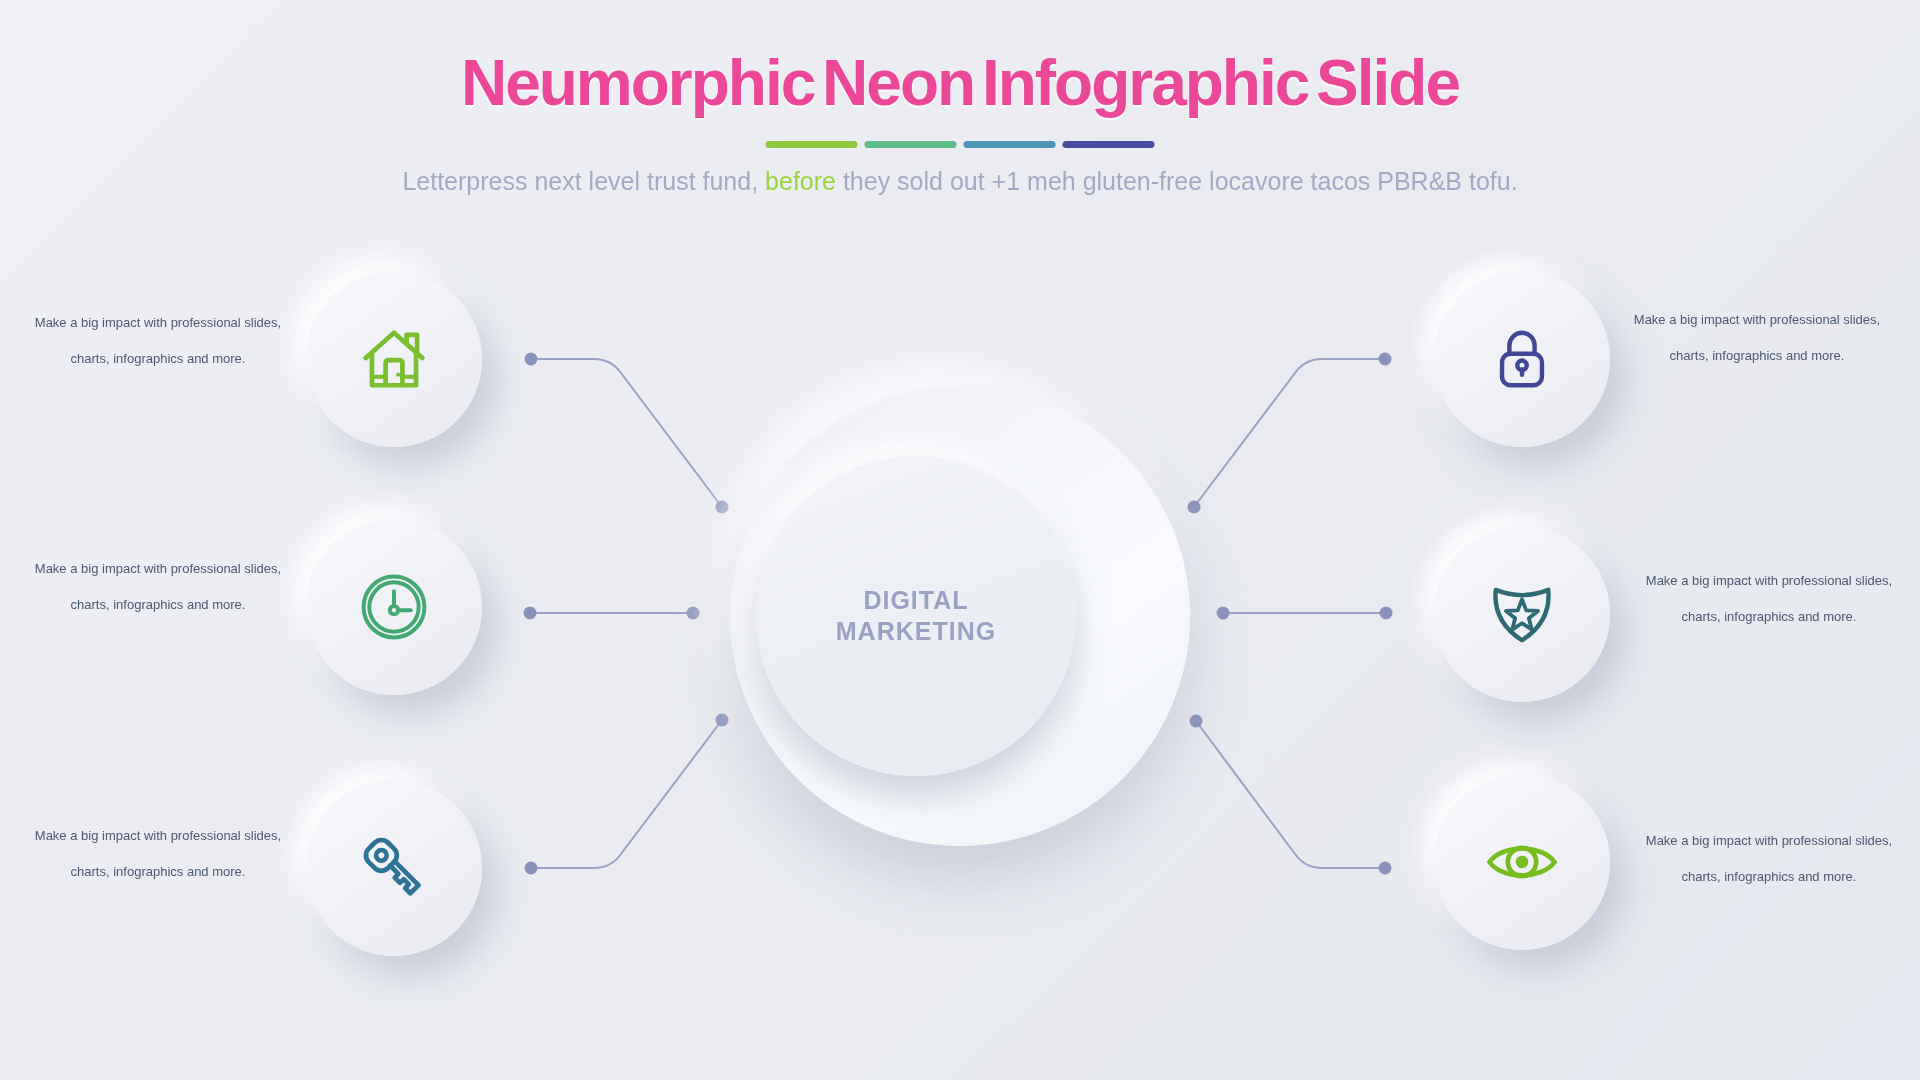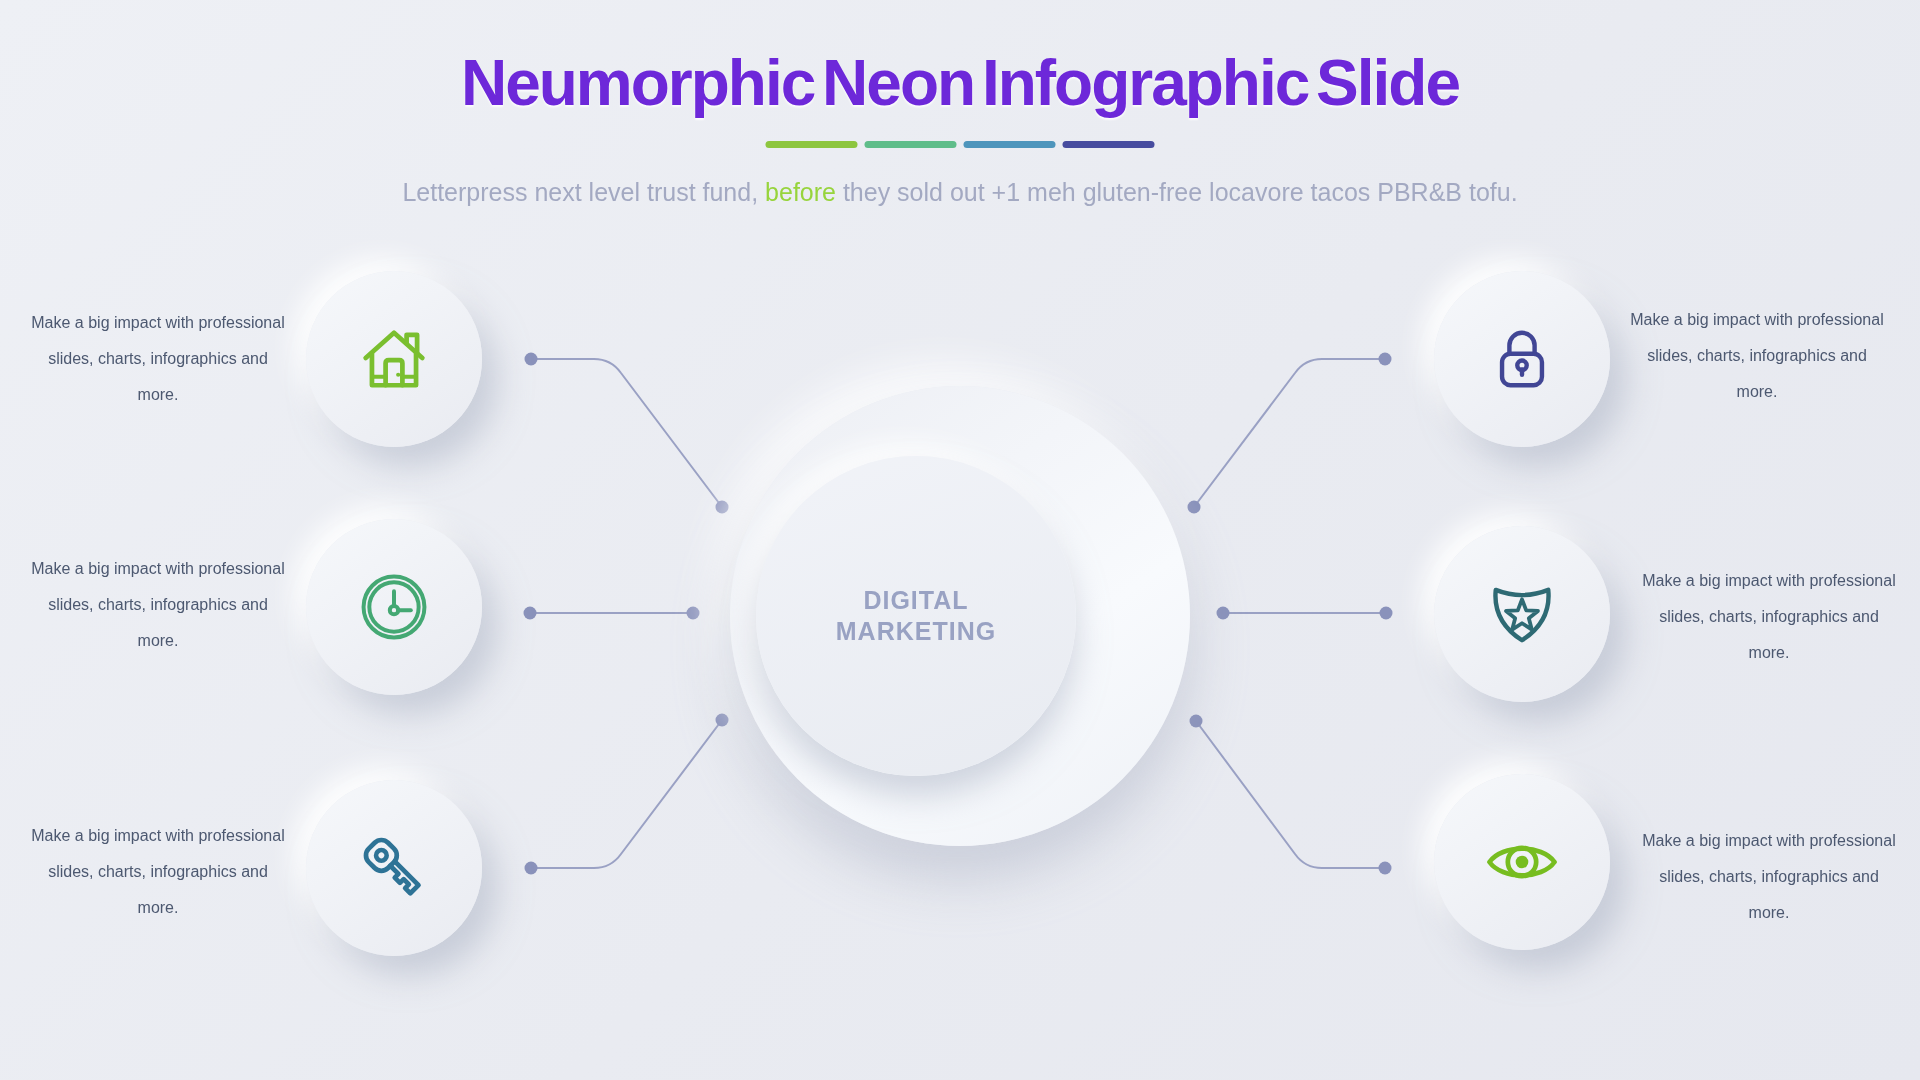--- a/index.html
+++ b/index.html
@@ -15,21 +15,20 @@
     text-shadow:0 2px 2px rgba(255,255,255,0.85);
   }
   .accent-bars {
     position:absolute; top:141px; left:50%; transform:translateX(-50%);
     display:flex; gap:7px;
   }
   .accent-bar { width:92px; height:7px; border-radius:4px; }
   .subtitle {
     position:absolute; top:167px; left:0; width:1920px; text-align:center;
     font-size:25px;
-    margin-top:11px;
   }
   .center-halo {
     position:absolute; left:730px; top:386px; width:460px; height:460px; border-radius:50%;
     background:linear-gradient(145deg, #eef0f5 8%, #f8fafd 62%, #eef1f6 100%);
     box-shadow:0 32px 55px rgba(163,170,190,0.45), -18px -18px 40px rgba(255,255,255,0.9);
   }
   .center-circle {
     position:absolute; left:756px; top:456px; width:320px; height:320px; border-radius:50%;
     background:linear-gradient(160deg,#f1f3f8 0%,#e8ebf1 100%);
     box-shadow:0 20px 32px rgba(168,175,194,0.5), -10px -12px 26px rgba(255,255,255,0.95);
@@ -37,29 +36,29 @@
   }
   .center-label { font-size:25px; font-weight:bold; letter-spacing:1px; line-height:31px; text-align:center; }
   .sat {
     position:absolute; width:176px; height:176px; border-radius:50%;
     background:linear-gradient(145deg,#f6f8fb 0%,#e9ebf1 100%);
     box-shadow:16px 20px 32px rgba(168,175,194,0.5), -12px -12px 26px rgba(255,255,255,0.98);
     display:flex; align-items:center; justify-content:center;
   }
   .desc {
     position:absolute; width:264px; text-align:center;
-    font-size:16px; line-height:36px;
+    font-size:13px; line-height:36px;
   }
   .connector-layer { position:absolute; left:0; top:0; pointer-events:none; }
   svg { display:block; }
 </style>
 </head>
 <body>
 
-<div class="title" style="color: #6d28d9;">Neumorphic Neon Infographic Slide</div>
+<div class="title" style="color: #ec4899;">Neumorphic Neon Infographic Slide</div>
 
 <div class="accent-bars">
   <div class="accent-bar" style="background: rgb(141, 198, 63);"></div>
   <div class="accent-bar" style="background: rgb(95, 189, 138);"></div>
   <div class="accent-bar" style="background: rgb(78, 149, 188);"></div>
   <div class="accent-bar" style="background: rgb(71, 76, 159);"></div>
 </div>
 
 <div class="subtitle" style="color: rgb(163, 169, 194);">
   <span>Letterpress next level trust fund, </span><span style="color: rgb(151, 212, 60);">before</span><span> they sold out +1 meh gluten-free locavore tacos PBR&amp;B tofu.</span>

